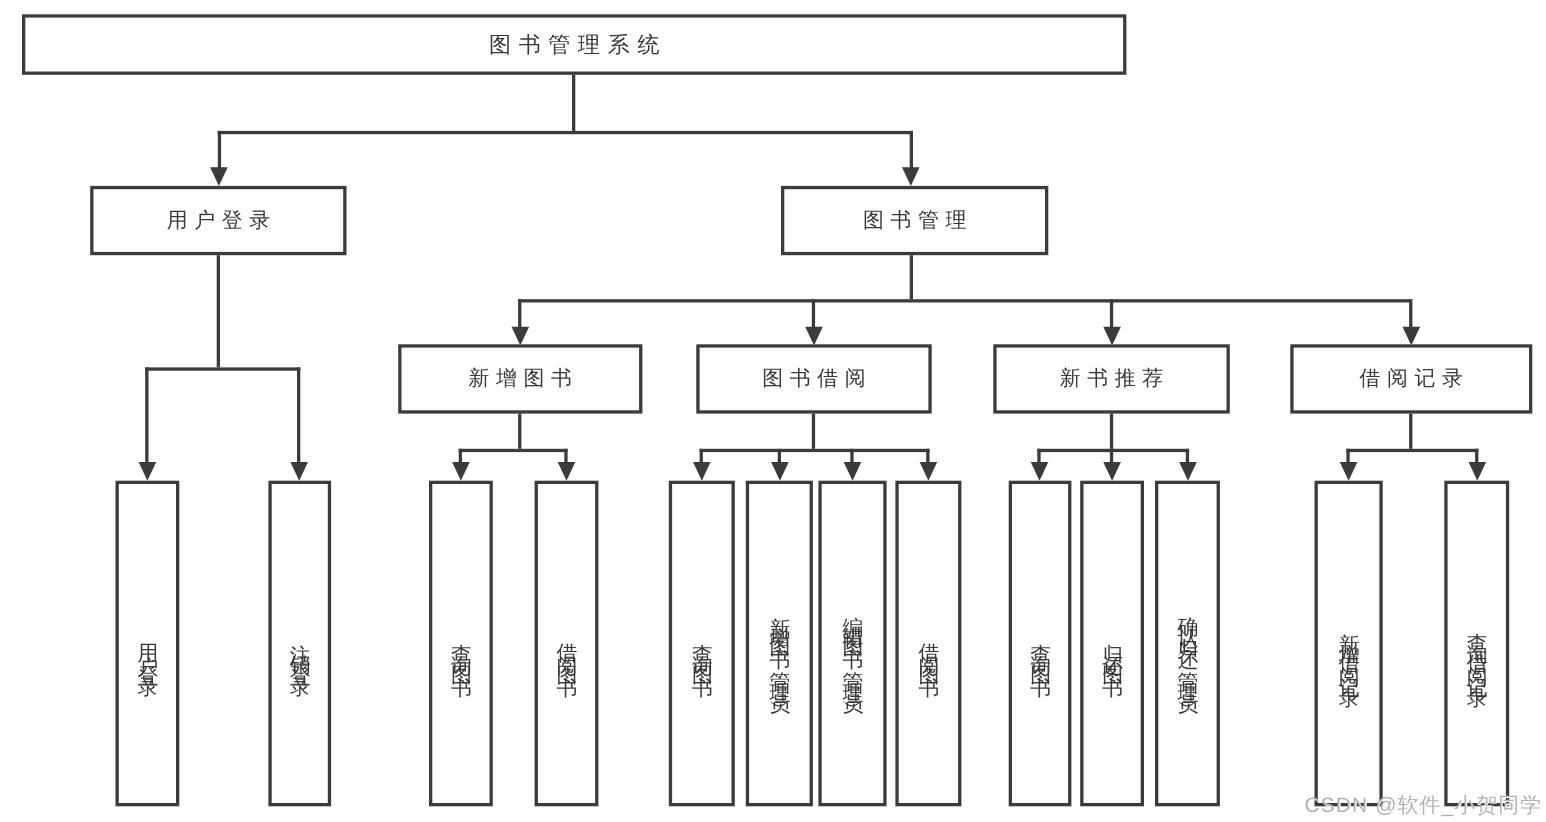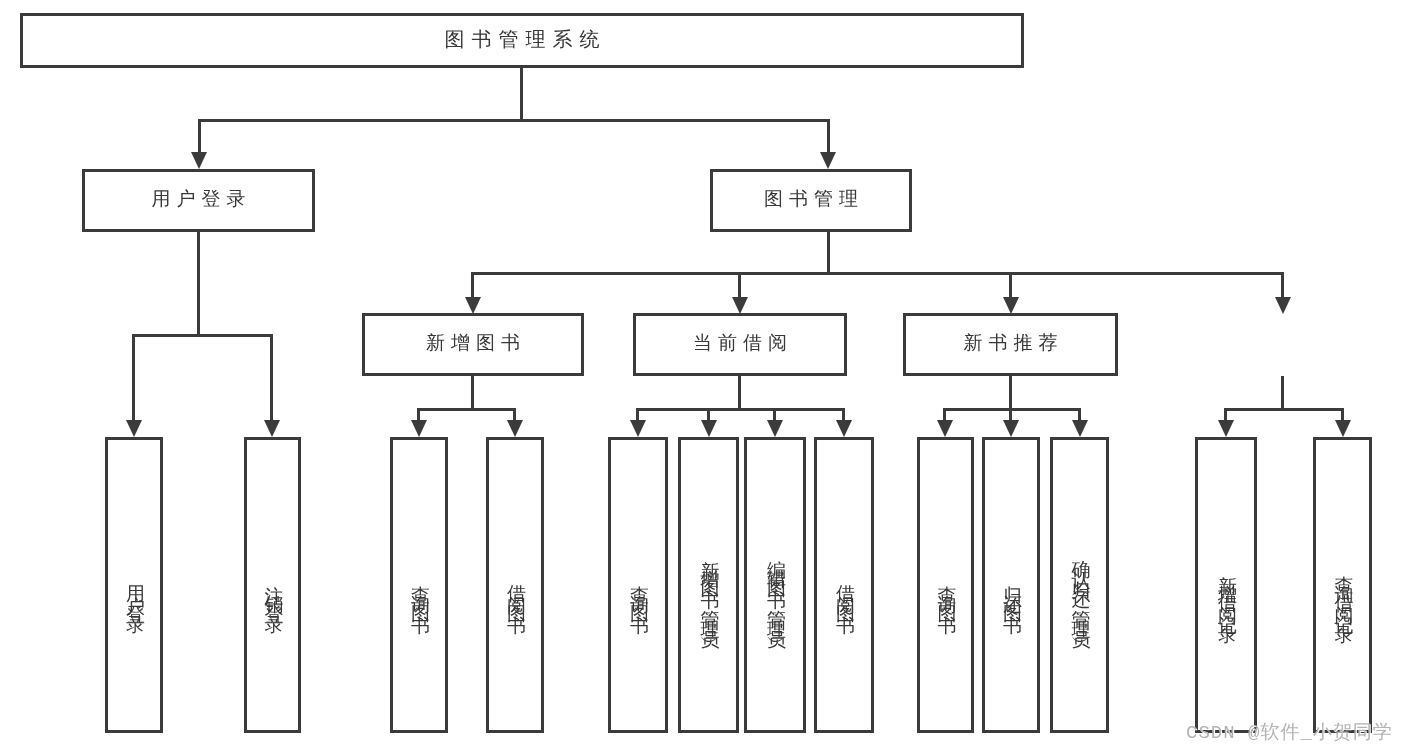--- a/index.html
+++ b/index.html
@@ -1,20 +1,20 @@
 <!DOCTYPE html>
 <html><head>
 <meta charset="utf-8">
 <style>
   html,body{margin:0;padding:0;background:#fff;}
   #canvas{
     position:relative;
     width:1405px;height:747px;
     background:#ffffff;
-    font-family:Liberation Mono, monospace;
+    font-family:Liberation Sans, sans-serif;
     overflow:hidden;
   }
   .box{
     position:absolute;
     box-sizing:border-box;
     border:3px solid #3b3b3b;
     background:#ffffff;
     display:flex;
     align-items:center;
     justify-content:center;
@@ -70,21 +70,21 @@
   <div class="vline" style="left:520px;top:68px;height:51px;"></div>
   <div class="hline" style="left:198px;top:119px;width:632px;"></div>
   <div class="vline" style="left:198px;top:119px;height:34px;"></div>
   <div class="arrowhead" style="left:191px;top:152px;"></div>
   <div class="vline" style="left:827px;top:119px;height:34px;"></div>
   <div class="arrowhead" style="left:820px;top:152px;"></div>
 
   <div class="box" style="left:82px;top:169px;width:233px;height:63px;">
     <span class="hlabel">用户登录</span>
   </div>
-  <div class="box" style="left:710px;top:169px;width:202px;height:63px;">
+  <div class="box" style="left:710px;top:169px;width:243px;height:63px;">
     <span class="hlabel">图书管理</span>
   </div>
 
   <div class="vline" style="left:197px;top:232px;height:102px;"></div>
   <div class="hline" style="left:132px;top:334px;width:141px;"></div>
   <div class="vline" style="left:132px;top:334px;height:87px;"></div>
   <div class="arrowhead" style="left:126px;top:420px;"></div>
   <div class="vline" style="left:270px;top:334px;height:87px;"></div>
   <div class="arrowhead" style="left:264px;top:420px;"></div>
 
@@ -96,24 +96,27 @@
   <div class="arrowhead" style="left:732px;top:297px;"></div>
   <div class="vline" style="left:1009px;top:272px;height:26px;"></div>
   <div class="arrowhead" style="left:1003px;top:297px;"></div>
   <div class="vline" style="left:1281px;top:272px;height:26px;"></div>
   <div class="arrowhead" style="left:1275px;top:297px;"></div>
 
   <div class="box" style="left:362px;top:313px;width:222px;height:63px;">
     <span class="hlabel">新增图书</span>
   </div>
   <div class="box" style="left:633px;top:313px;width:214px;height:63px;">
-    <span class="hlabel">当前借阅</span>
+    <span class="hlabel">图书借阅</span>
   </div>
   <div class="box" style="left:903px;top:313px;width:215px;height:63px;">
     <span class="hlabel">新书推荐</span>
+  </div>
+  <div class="box" style="left:1173px;top:313px;width:220px;height:63px;">
+    <span class="hlabel">借阅记录</span>
   </div>
 
   <div class="vline" style="left:471px;top:376px;height:32px;"></div>
   <div class="hline" style="left:417px;top:408px;width:99px;"></div>
   <div class="vline" style="left:417px;top:408px;height:13px;"></div>
   <div class="arrowhead" style="left:411px;top:420px;"></div>
   <div class="vline" style="left:513px;top:408px;height:13px;"></div>
   <div class="arrowhead" style="left:507px;top:420px;"></div>
 
   <div class="vline" style="left:738px;top:376px;height:32px;"></div>

